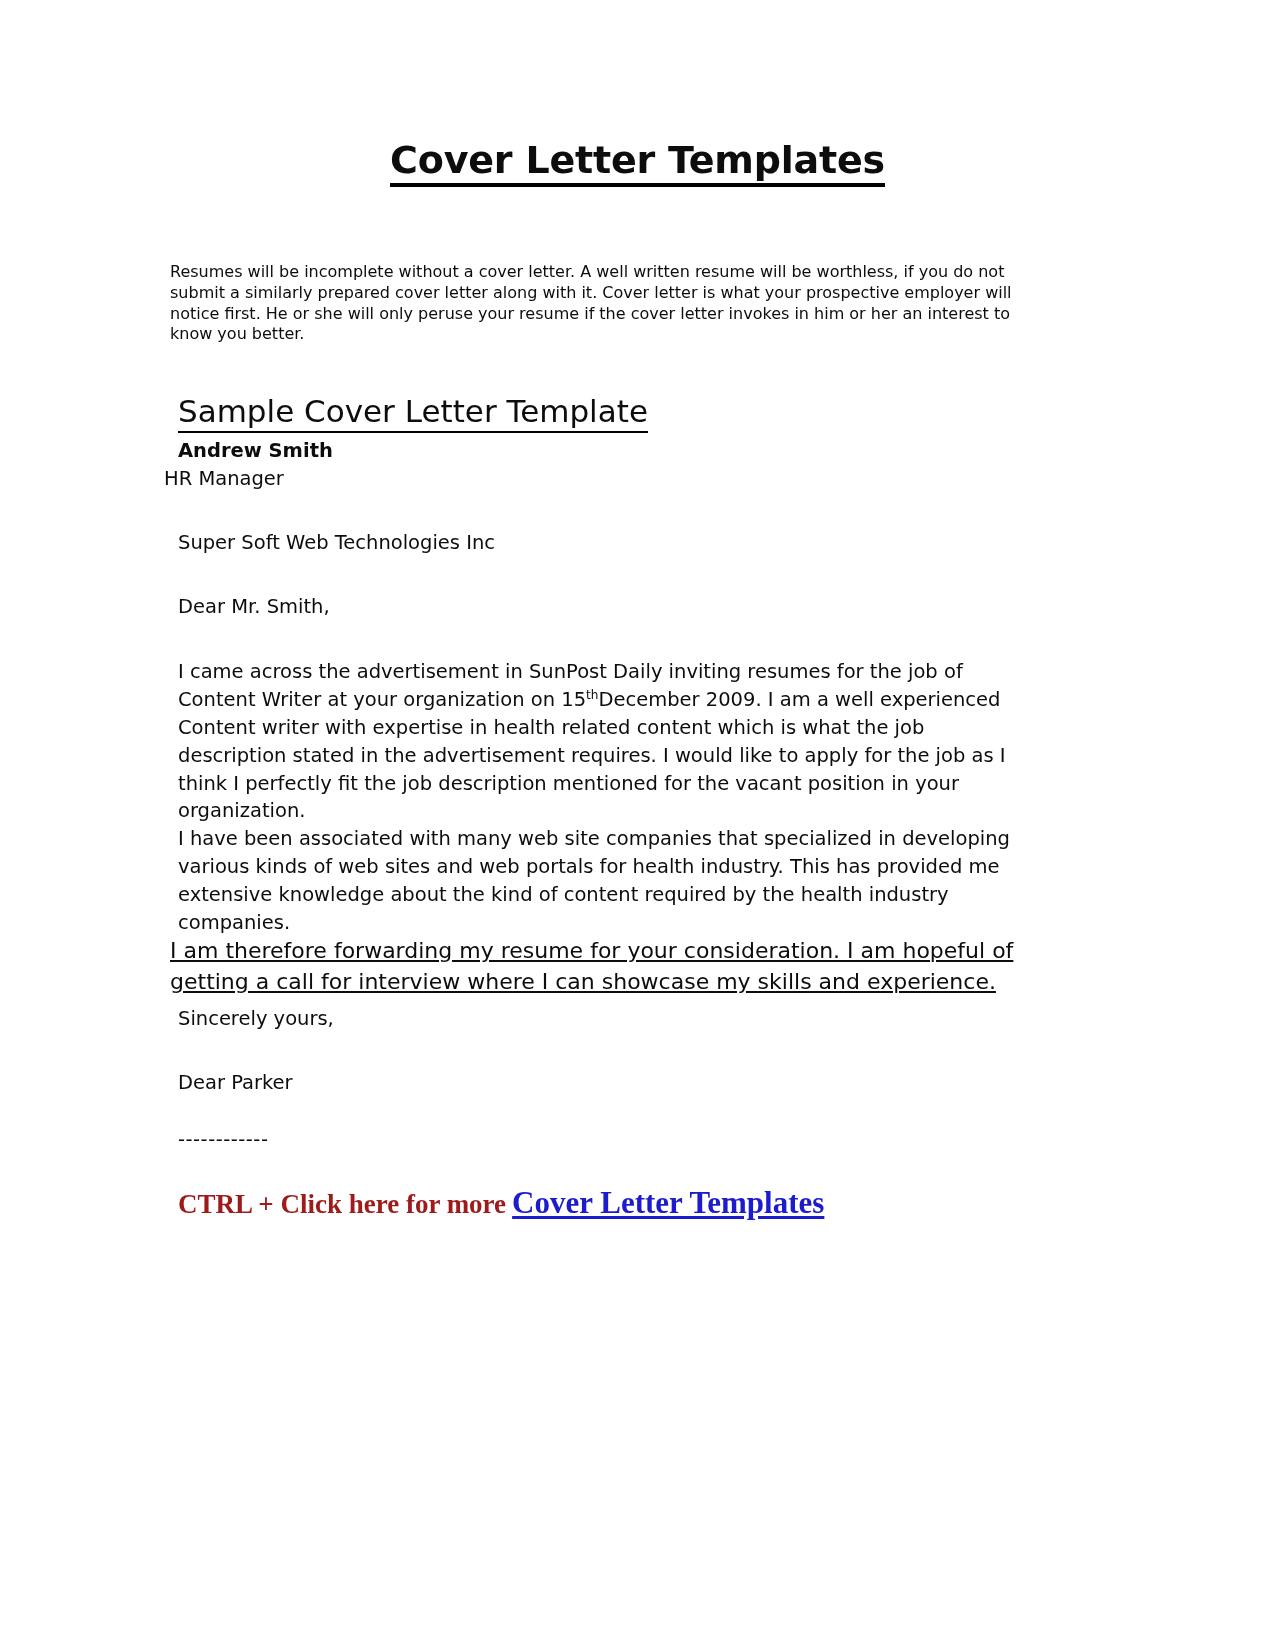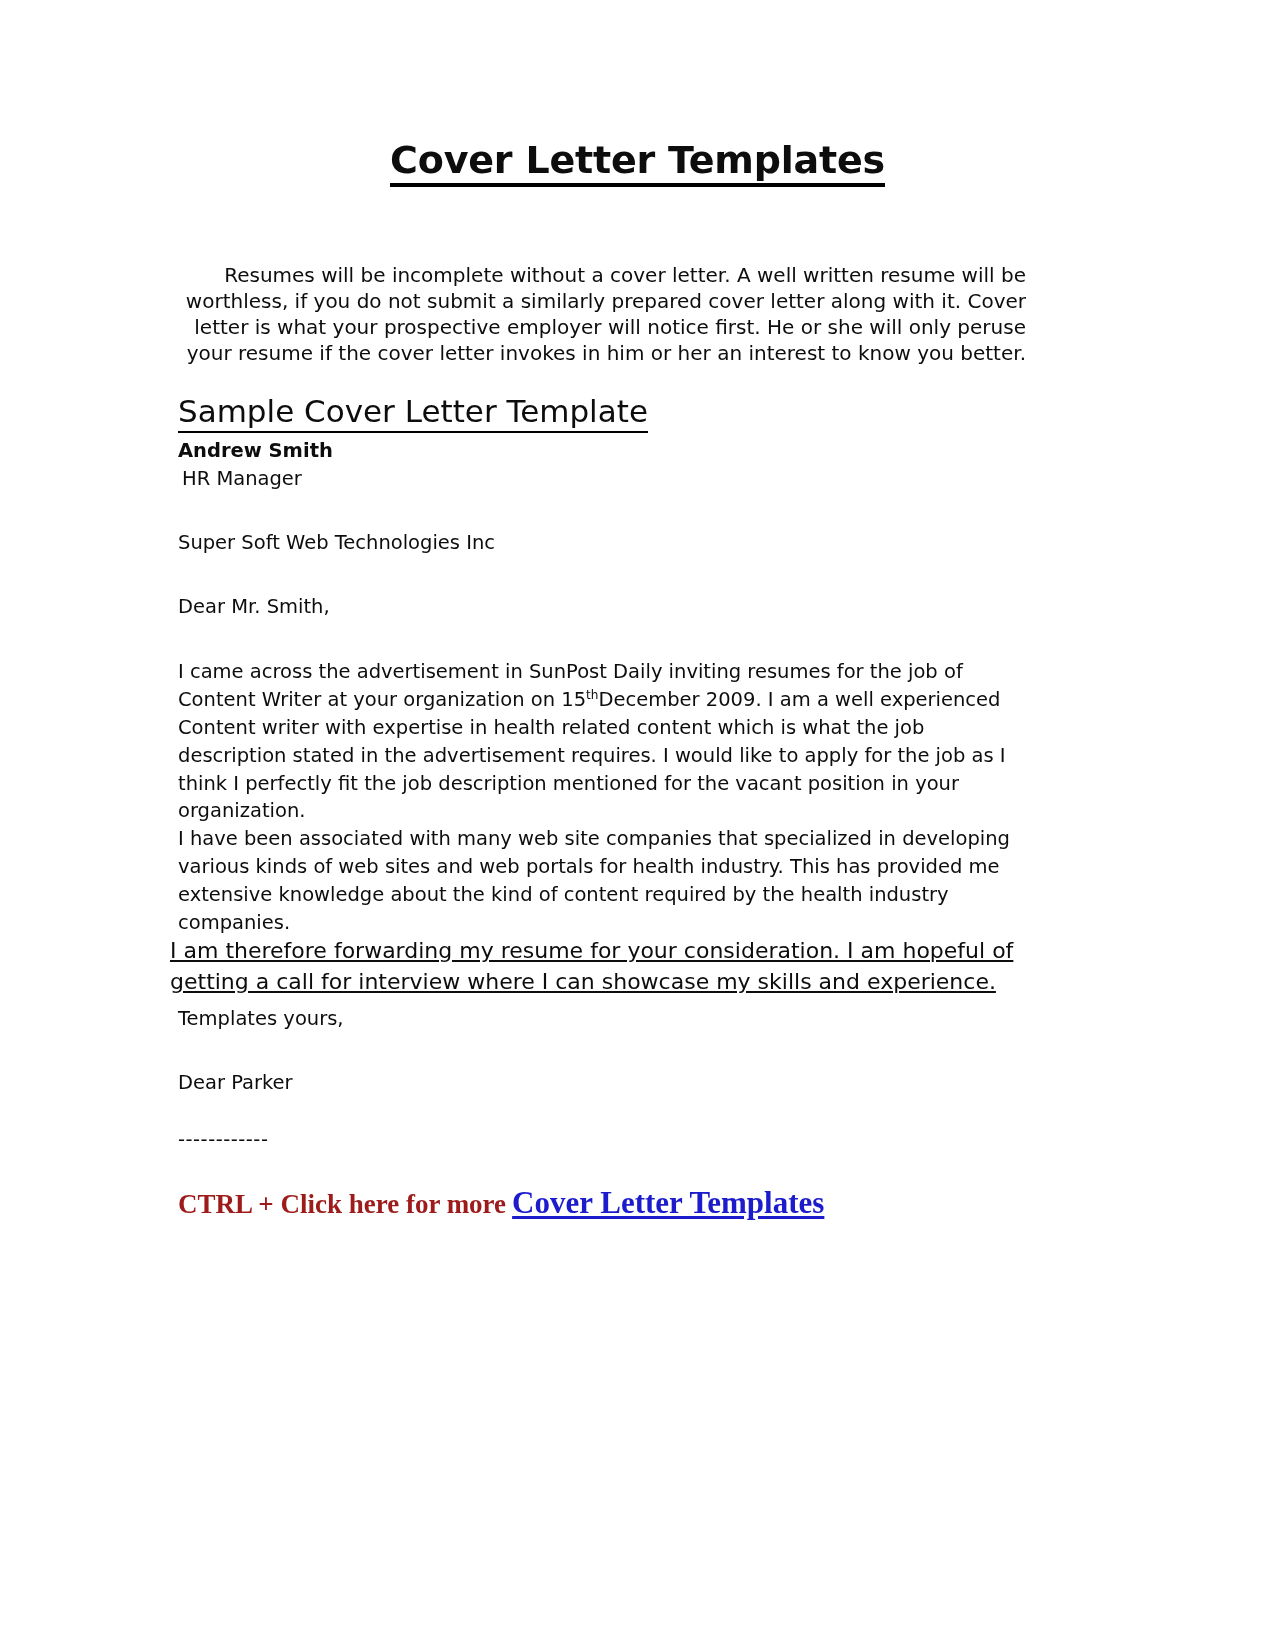--- a/index.html
+++ b/index.html
@@ -29,26 +29,26 @@
     letter-spacing: -0.2px;
   }
   .doc-title .u {
     border-bottom: 4px solid #000;
     padding-bottom: 2px;
     display: inline-block;
     line-height: 1.05;
   }
   .intro {
     position: absolute;
-    left: 178px;
+    left: 170px;
     top: 262px;
     width: 848px;
-    font-size: 20px;
+    font-size: 16px;
     line-height: 1.30;
-    text-align: right;
+    text-align: left;
   }
   .section-heading {
     position: absolute;
     left: 178px;
     top: 394px;
     font-size: 31px;
     font-weight: normal;
     line-height: 1.15;
   }
   .section-heading .u {
@@ -58,21 +58,21 @@
   }
   .recipient-name {
     position: absolute;
     left: 178px;
     top: 439px;
     font-size: 19.5px;
     font-weight: bold;
   }
   .recipient-title {
     position: absolute;
-    left: 182px;
+    left: 164px;
     top: 467px;
     font-size: 19.5px;
   }
   .company {
     position: absolute;
     left: 178px;
     top: 531px;
     font-size: 19.5px;
   }
   .salutation {
@@ -169,21 +169,21 @@
 
   <div class="body-block">
     <p><span>I came across the advertisement in SunPost Daily inviting resumes for the job of Content Writer at your organization on 15</span><sup>th</sup><span>December 2009. I am a well experienced Content writer with expertise in health related content which is what the job description stated in the advertisement requires. I would like to apply for the job as I think I perfectly fit the job description mentioned for the vacant position in your organization.</span></p>
     <p>I have been associated with many web site companies that specialized in developing various kinds of web sites and web portals for health industry. This has provided me extensive knowledge about the kind of content required by the health industry companies.</p>
   </div>
 
   <div class="closing-block">
     <p>I am therefore forwarding my resume for your consideration. I am hopeful of getting a call for interview where I can showcase my skills and experience.</p>
   </div>
 
-  <div class="signoff">Templates yours,</div>
+  <div class="signoff">Sincerely yours,</div>
   <div class="signature">Dear Parker</div>
   <div class="divider">------------</div>
 
   <div class="cta-line">
     <span class="cta-prefix">CTRL + Click here for more</span><a class="cta-link" href="#">Cover Letter Templates</a>
   </div>
 
 </div>
 
 </body></html>

